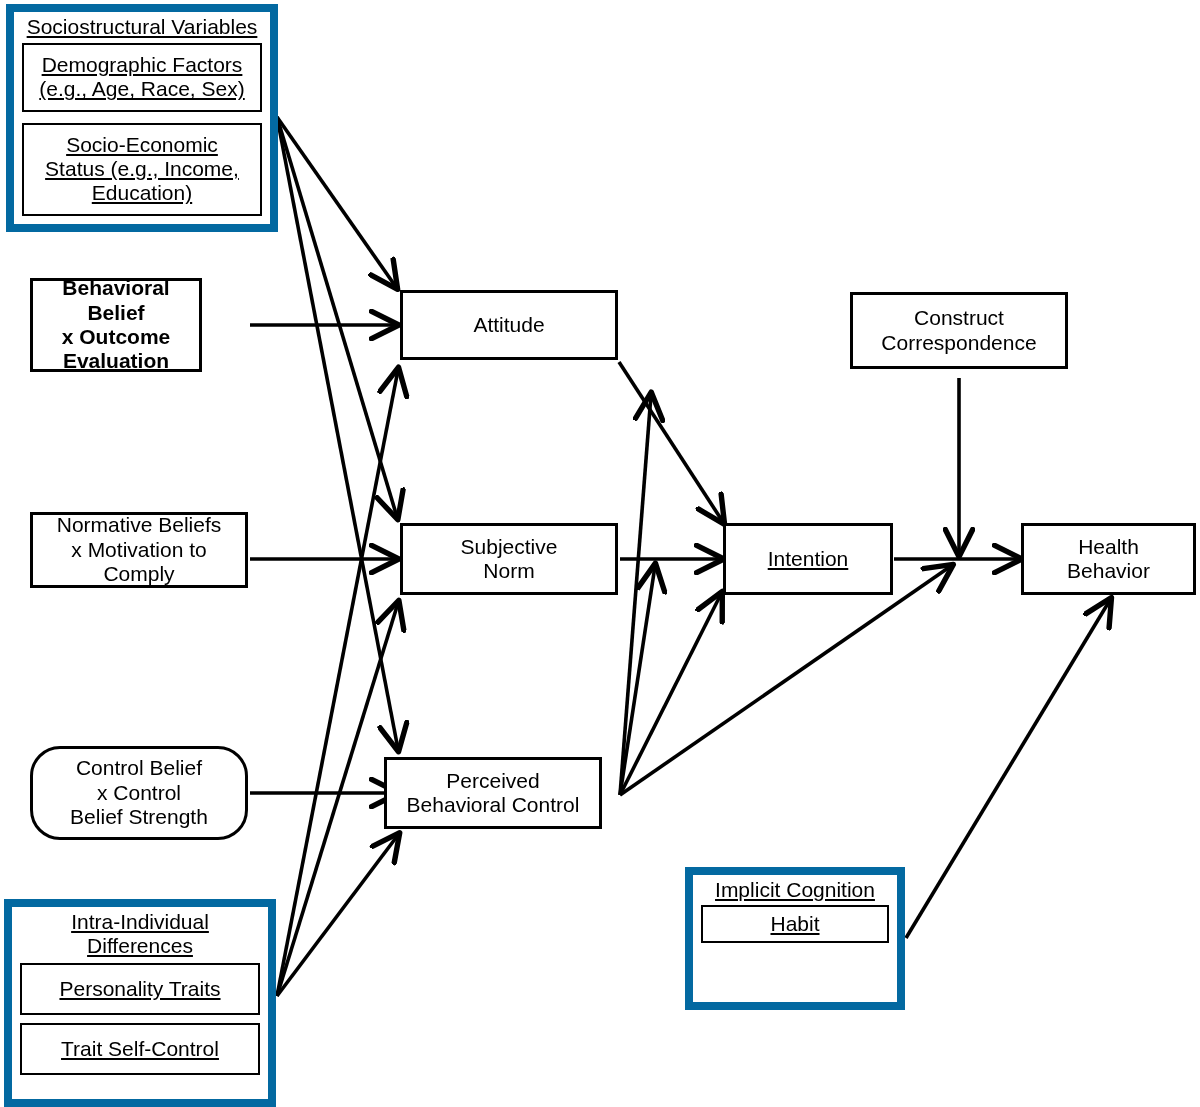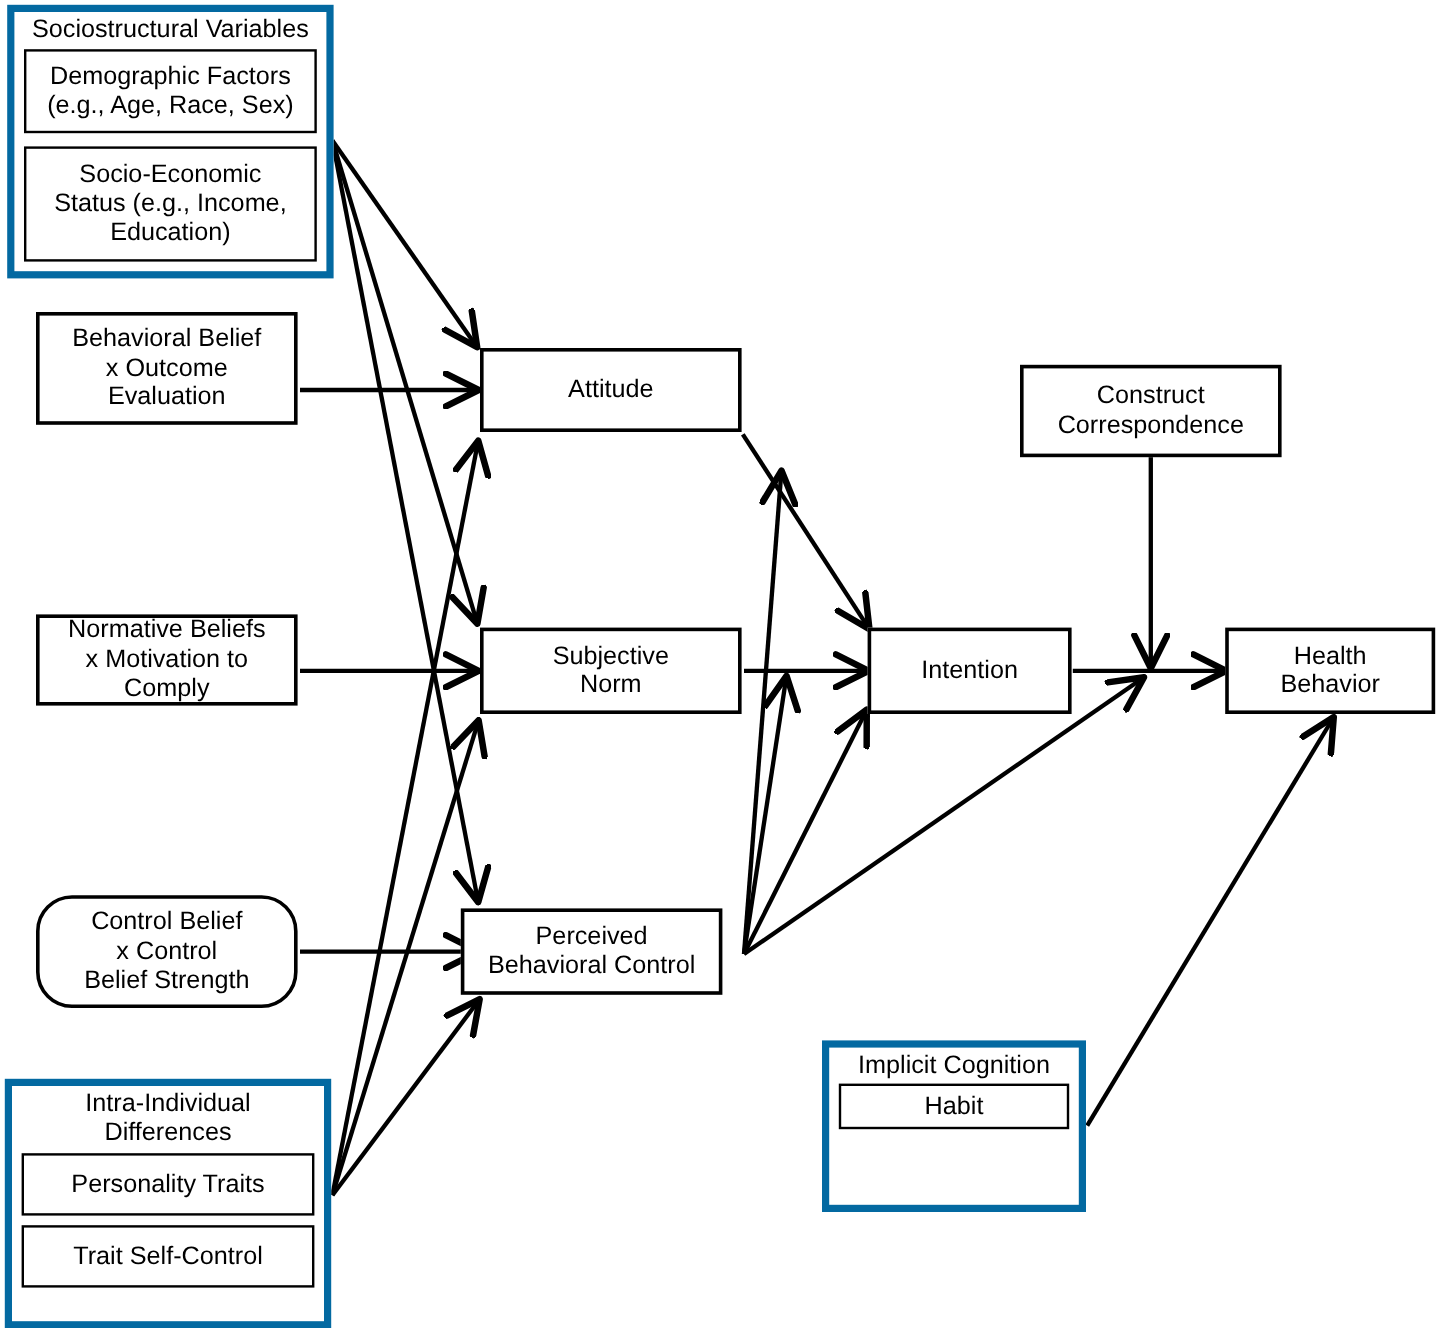--- a/index.html
+++ b/index.html
@@ -34,26 +34,27 @@
     text-align: center;
     color: #000000;
     font-size: 21px;
     line-height: 1.16;
     z-index: 2;
   }
   .group {
     position: absolute;
     box-sizing: border-box;
     background: #ffffff;
-    border: 6px solid #0369a1;
+    border: 8px solid #0369a1;
     z-index: 2;
     display: flex;
     flex-direction: column;
     align-items: stretch;
     color: #000000;
+    text-decoration: underline;
   }
   .group-title {
     text-align: center;
     font-size: 21px;
     line-height: 1.16;
     padding: 3px 4px 2px 4px;
     white-space: pre-line;
   }
   .subnode {
     box-sizing: border-box;
@@ -113,21 +114,21 @@
 
   <div class="group" style="left:6px; top:4px; width:272px; height:228px;">
     <div class="group-title">Sociostructural Variables</div>
     <div class="subnode" style="margin:2px 8px 0 8px; height:70px;">Demographic Factors
 (e.g., Age, Race, Sex)</div>
     <div class="subnode" style="margin:11px 8px 8px 8px; height:96px;">Socio-Economic
 Status (e.g., Income,
 Education)</div>
   </div>
 
-  <div class="node" style="left:30px; top:260px; width:218px; height:94px;">
+  <div class="node" style="left:30px; top:278px; width:172px; height:94px;font-weight:bold;">
     <span class="node-label">Behavioral Belief
 x Outcome
 Evaluation</span>
   </div>
 
   <div class="node" style="left:30px; top:512px; width:218px; height:76px;">
     <span class="node-label">Normative Beliefs
 x Motivation to
 Comply</span>
   </div>
@@ -152,30 +153,30 @@
   <div class="node" style="left:400px; top:523px; width:218px; height:72px;">
     <span class="node-label">Subjective
 Norm</span>
   </div>
 
   <div class="node" style="left:384px; top:757px; width:218px; height:72px;">
     <span class="node-label">Perceived
 Behavioral Control</span>
   </div>
 
-  <div class="node" style="left:723px; top:523px; width:170px; height:72px;">
+  <div class="node" style="left:723px; top:523px; width:170px; height:72px;text-decoration:underline;">
     <span class="node-label">Intention</span>
   </div>
 
   <div class="node" style="left:1021px; top:523px; width:175px; height:72px;">
     <span class="node-label">Health
 Behavior</span>
   </div>
 
-  <div class="node" style="left:850px; top:304px; width:218px; height:77px;">
+  <div class="node" style="left:850px; top:292px; width:218px; height:77px;">
     <span class="node-label">Construct
 Correspondence</span>
   </div>
 
   <div class="group" style="left:685px; top:867px; width:220px; height:143px;">
     <div class="group-title">Implicit Cognition</div>
     <div class="subnode" style="margin:1px 8px 0 8px; height:38px;">Habit</div>
   </div>
 
 </div>

